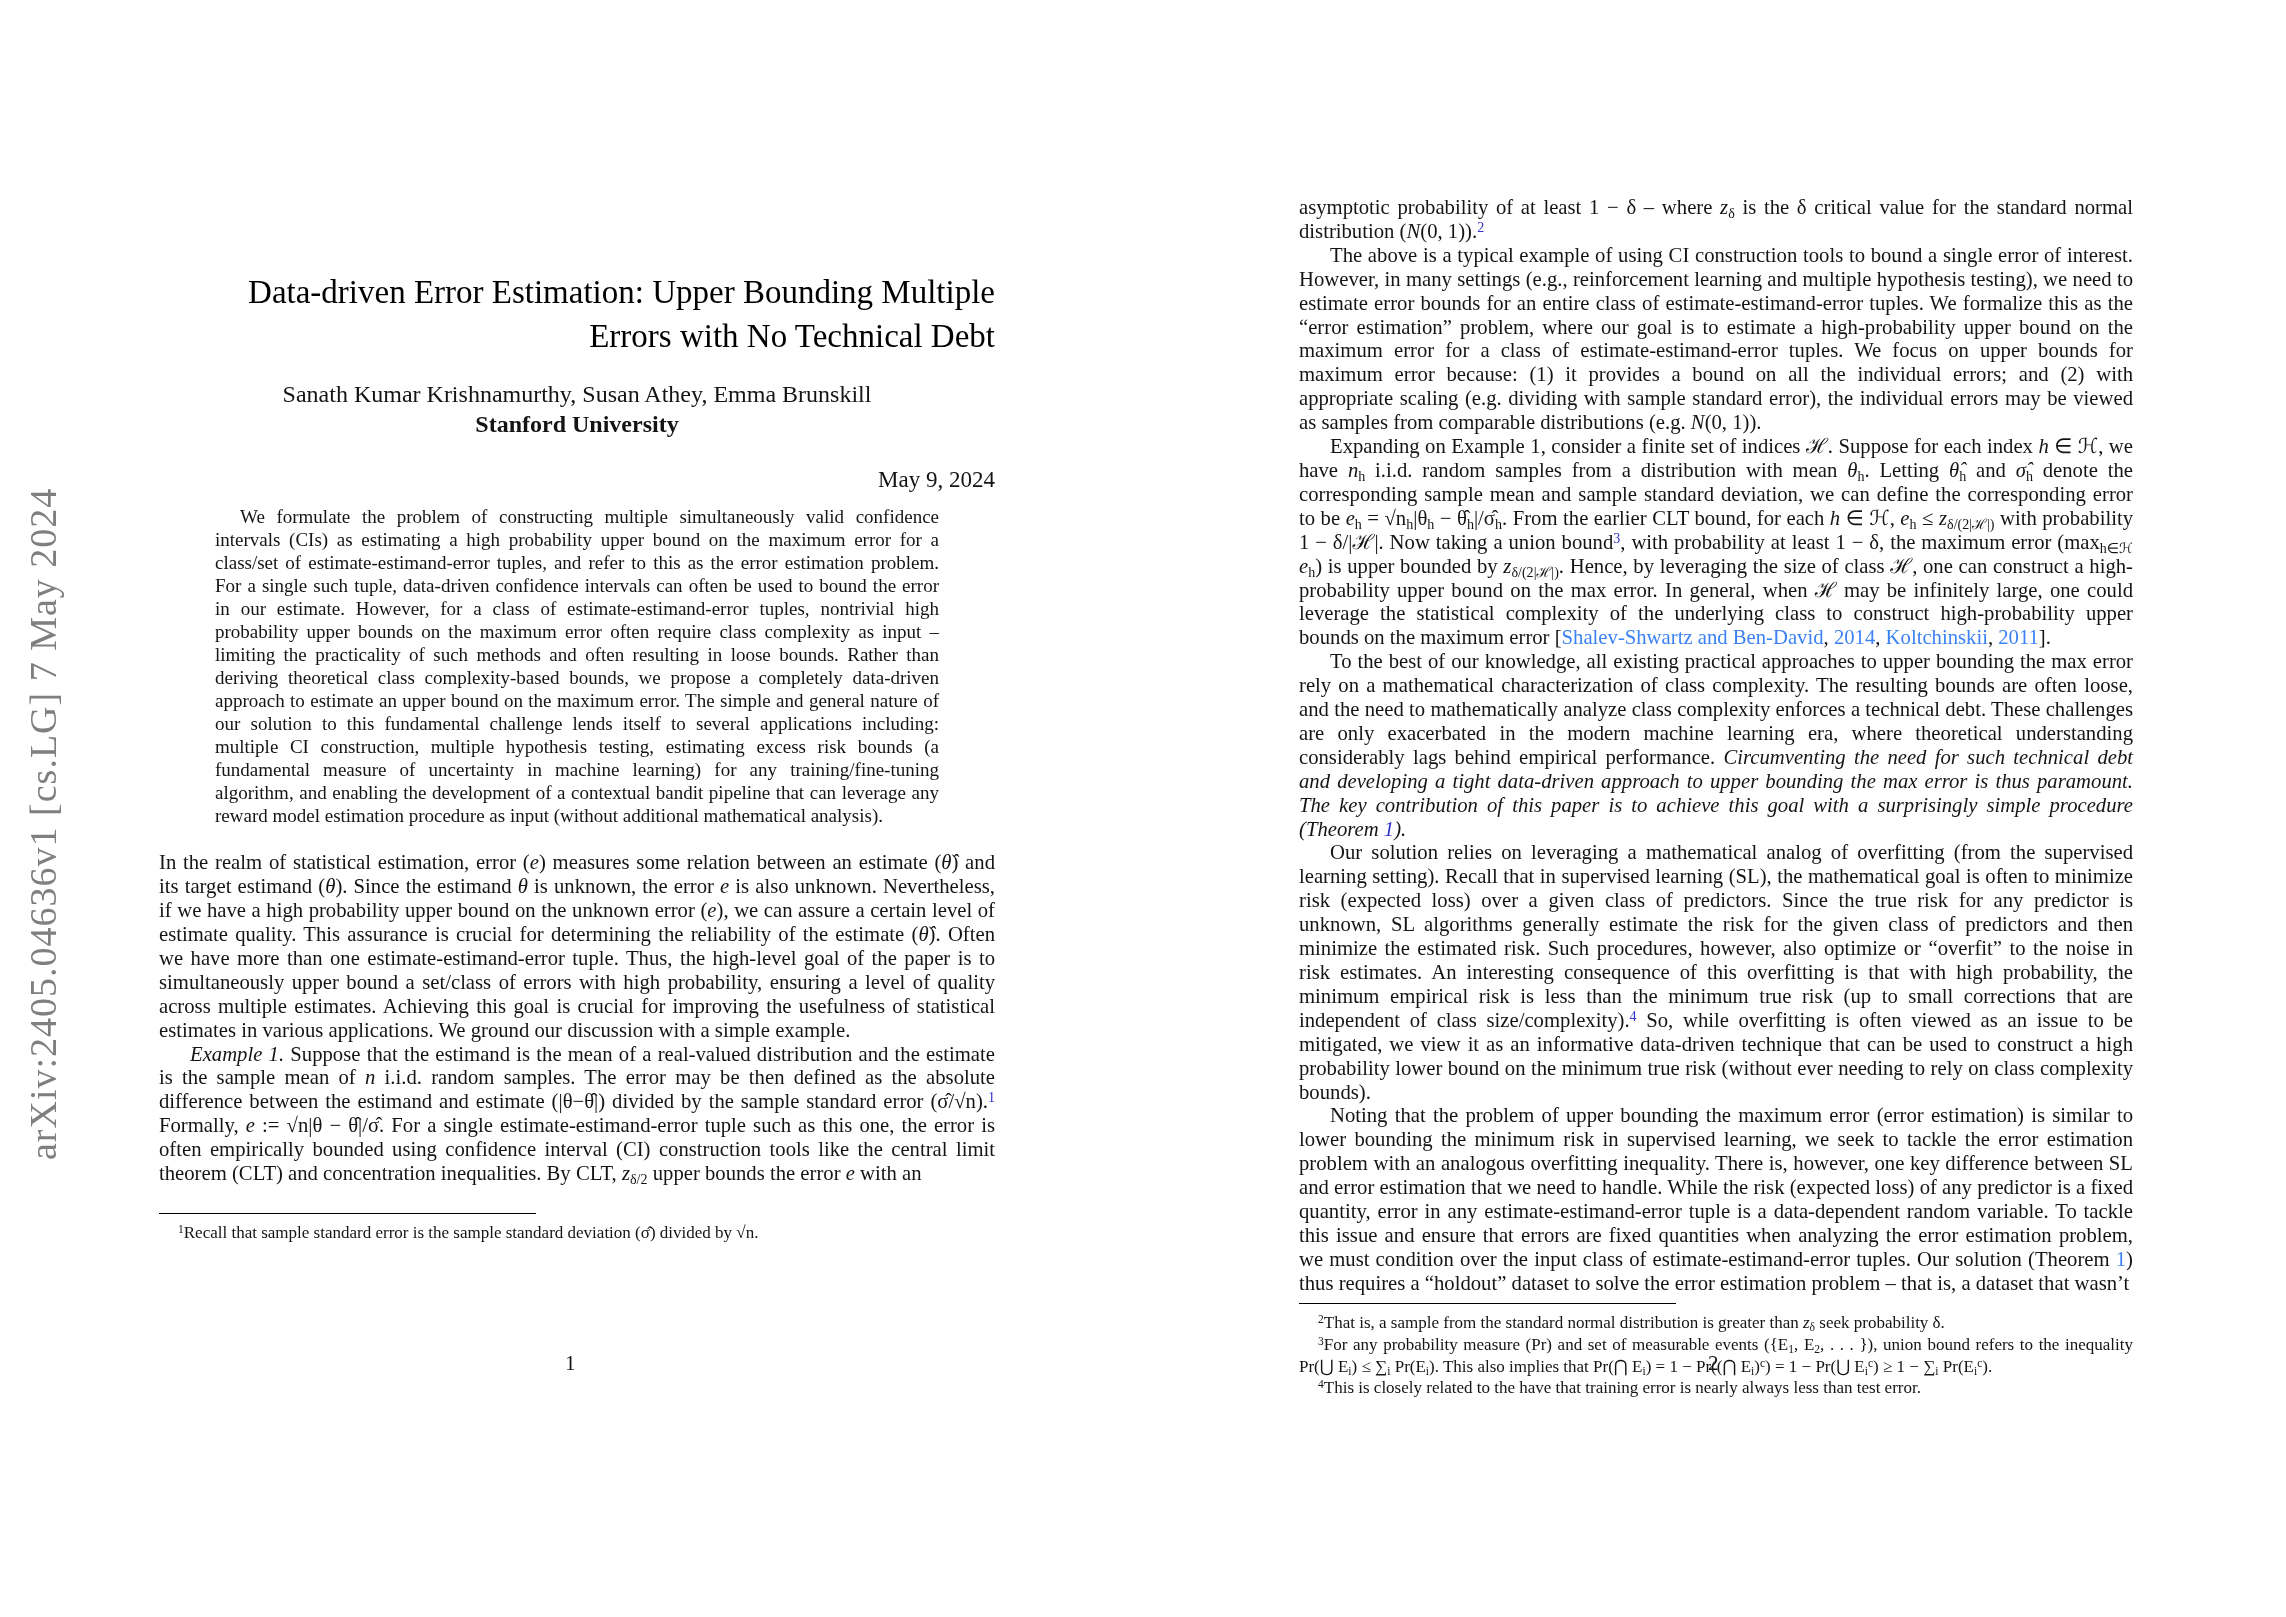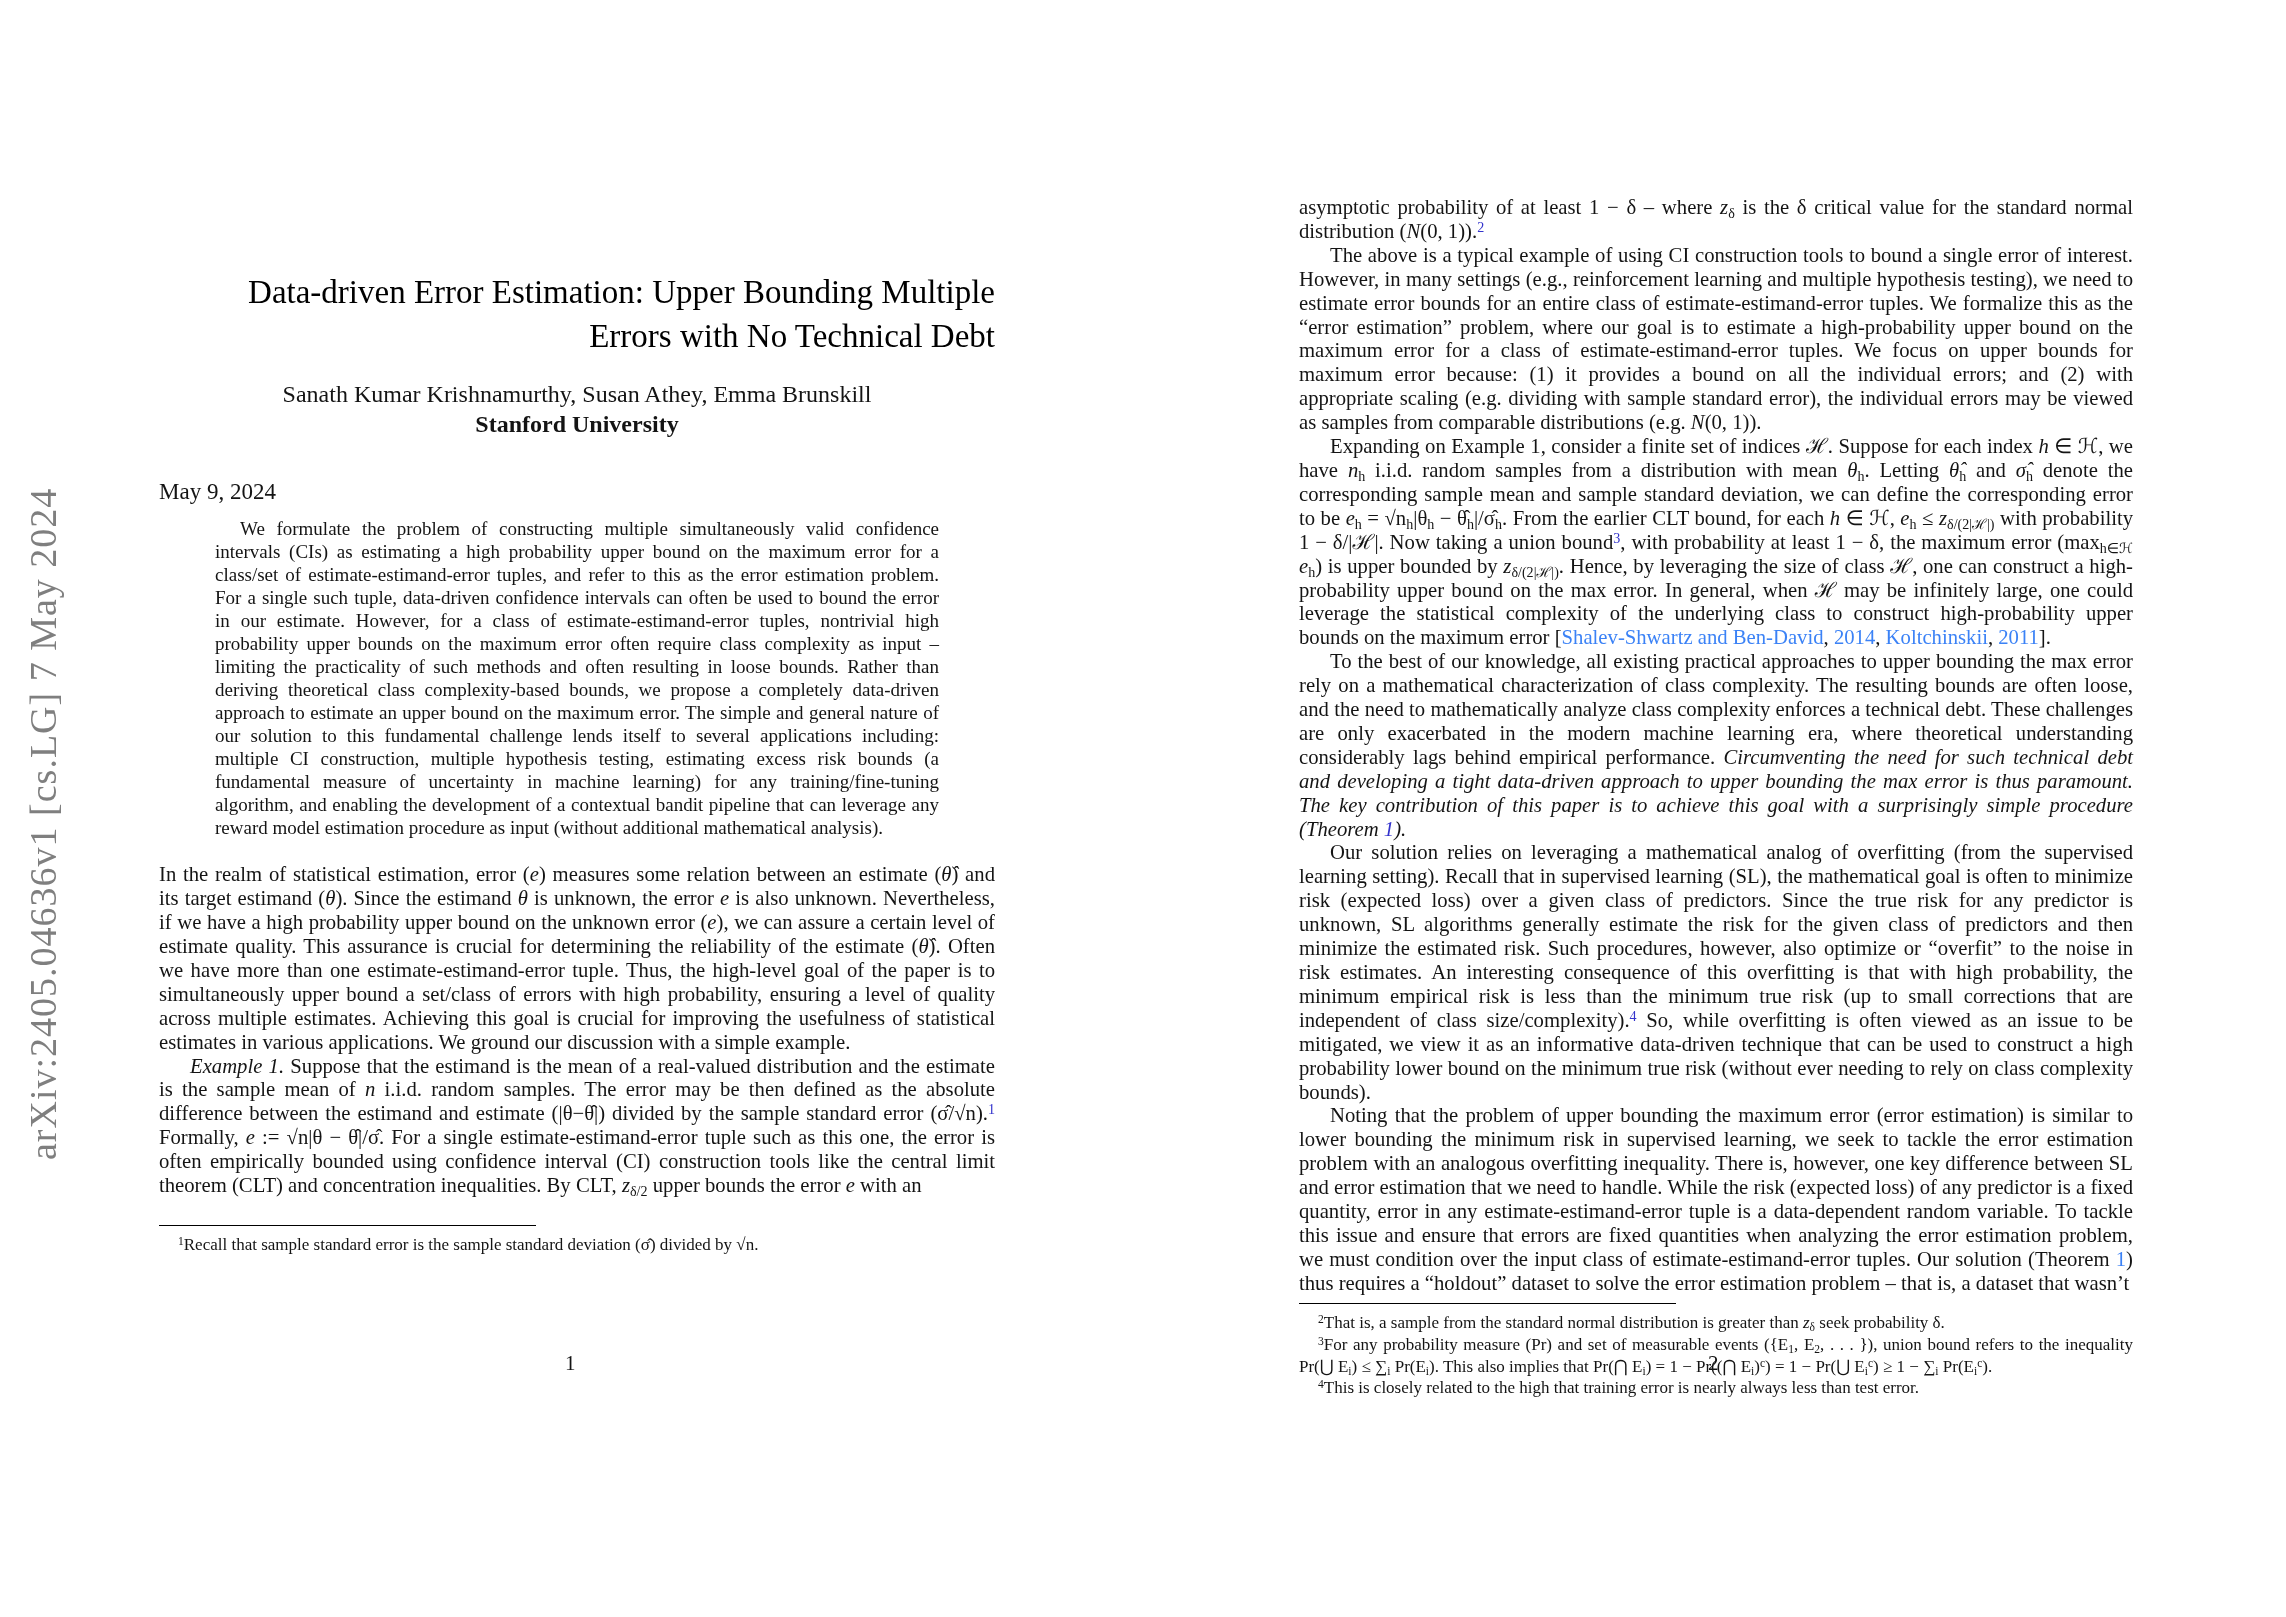--- a/index.html
+++ b/index.html
@@ -21,21 +21,21 @@
     letter-spacing:1px;
     white-space:nowrap;
   }
   .page { position:absolute; }
   .page-left  { left:159px; top:271px; width:836px; }
   .page-right { left:1299px; top:196px; width:834px;font-family:Liberation Serif, serif; }
 
   .title { text-align:right; font-size:33px; line-height:1.32; color:#000000; }
   .authors { margin-top:21px; text-align:center; font-size:24px; line-height:1.25; }
   .affil { text-align:center; font-size:24px; line-height:1.25;font-weight:bold; }
-  .date { margin-top:40px; text-align:left; font-size:23px; }
+  .date { margin-top:28px; text-align:right; font-size:23px; }
 
   .abstract-head { margin-top:44px; text-align:center; font-size:23px; font-weight:bold; }
   .abstract { margin:13.4px auto 0 auto; width:724px; font-size:19px; line-height:1.21; text-align:justify; }
   .abstract p { margin:0; text-indent:25px; }
 
   .section-head { margin-top:38px; font-size:29px; font-weight:bold; }
   .section-head .sec-title { margin-left:33px; }
 
   .body { margin-top:23px; font-size:20.7px; line-height:1.155; text-align:justify; }
   .body p { margin:0; }
@@ -94,19 +94,19 @@
     <p class="ind"><span>Expanding on Example 1, consider a finite set of indices ℋ. Suppose for each index </span><span class="seg-i">h</span><span> ∈ ℋ, we have </span><span class="seg-i">n</span><span class="seg-sub">h</span><span> i.i.d. random samples from a distribution with mean </span><span class="seg-i">θ</span><span class="seg-sub">h</span><span>. Letting </span><span class="seg-i">θ̂</span><span class="seg-sub">h</span><span> and </span><span class="seg-i">σ̂</span><span class="seg-sub">h</span><span> denote the corresponding sample mean and sample standard deviation, we can define the corresponding error to be </span><span class="seg-i">e</span><span class="seg-sub">h</span><span> = √n</span><span class="seg-sub">h</span><span>|θ</span><span class="seg-sub">h</span><span> − θ̂</span><span class="seg-sub">h</span><span>|/σ̂</span><span class="seg-sub">h</span><span>. From the earlier CLT bound, for each </span><span class="seg-i">h</span><span> ∈ ℋ, </span><span class="seg-i">e</span><span class="seg-sub">h</span><span> ≤ </span><span class="seg-i">z</span><span class="seg-sub">δ/(2|ℋ|)</span><span> with probability 1 − δ/|ℋ|. Now taking a union bound</span><span class="seg-supl">3</span><span>, with probability at least 1 − δ, the maximum error (max</span><span class="seg-sub">h∈ℋ</span><span> </span><span class="seg-i">e</span><span class="seg-sub">h</span><span>) is upper bounded by </span><span class="seg-i">z</span><span class="seg-sub">δ/(2|ℋ|)</span><span>. Hence, by leveraging the size of class ℋ, one can construct a high-probability upper bound on the max error. In general, when ℋ may be infinitely large, one could leverage the statistical complexity of the underlying class to construct high-probability upper bounds on the maximum error [</span><span class="seg-l">Shalev-Shwartz and Ben-David</span><span>, </span><span class="seg-l">2014</span><span>, </span><span class="seg-l">Koltchinskii</span><span>, </span><span class="seg-l">2011</span><span>].</span></p>
     <p class="ind"><span>To the best of our knowledge, all existing practical approaches to upper bounding the max error rely on a mathematical characterization of class complexity. The resulting bounds are often loose, and the need to mathematically analyze class complexity enforces a technical debt. These challenges are only exacerbated in the modern machine learning era, where theoretical understanding considerably lags behind empirical performance. </span><span class="seg-i">Circumventing the need for such technical debt and developing a tight data-driven approach to upper bounding the max error is thus paramount. The key contribution of this paper is to achieve this goal with a surprisingly simple procedure (Theorem </span><span class="seg-il">1</span><span class="seg-i">).</span></p>
     <p class="ind"><span>Our solution relies on leveraging a mathematical analog of overfitting (from the supervised learning setting). Recall that in supervised learning (SL), the mathematical goal is often to minimize risk (expected loss) over a given class of predictors. Since the true risk for any predictor is unknown, SL algorithms generally estimate the risk for the given class of predictors and then minimize the estimated risk. Such procedures, however, also optimize or “overfit” to the noise in risk estimates. An interesting consequence of this overfitting is that with high probability, the minimum empirical risk is less than the minimum true risk (up to small corrections that are independent of class size/complexity).</span><span class="seg-supl">4</span><span> So, while overfitting is often viewed as an issue to be mitigated, we view it as an informative data-driven technique that can be used to construct a high probability lower bound on the minimum true risk (without ever needing to rely on class complexity bounds).</span></p>
     <p class="ind"><span>Noting that the problem of upper bounding the maximum error (error estimation) is similar to lower bounding the minimum risk in supervised learning, we seek to tackle the error estimation problem with an analogous overfitting inequality. There is, however, one key difference between SL and error estimation that we need to handle. While the risk (expected loss) of any predictor is a fixed quantity, error in any estimate-estimand-error tuple is a data-dependent random variable. To tackle this issue and ensure that errors are fixed quantities when analyzing the error estimation problem, we must condition over the input class of estimate-estimand-error tuples. Our solution (Theorem </span><span class="seg-l">1</span><span>) thus requires a “holdout” dataset to solve the error estimation problem – that is, a dataset that wasn’t</span></p>
   </div>
 
   <div class="footnote-block" style="margin-top:7.7px;">
     <div class="fn-rule"></div>
     <p class="fn"><span class="seg-sup">2</span><span>That is, a sample from the standard normal distribution is greater than </span><span class="seg-i">z</span><span class="seg-sub">δ</span><span> seek probability δ.</span></p>
     <p class="fn"><span class="seg-sup">3</span><span>For any probability measure (Pr) and set of measurable events ({E</span><span class="seg-sub">1</span><span>, E</span><span class="seg-sub">2</span><span>, . . . }), union bound refers to the inequality Pr(⋃ E</span><span class="seg-sub">i</span><span>) ≤ ∑</span><span class="seg-sub">i</span><span> Pr(E</span><span class="seg-sub">i</span><span>). This also implies that Pr(⋂ E</span><span class="seg-sub">i</span><span>) = 1 − Pr((⋂ E</span><span class="seg-sub">i</span><span>)</span><span class="seg-sup">c</span><span>) = 1 − Pr(⋃ E</span><span class="seg-sub">i</span><span class="seg-sup">c</span><span>) ≥ 1 − ∑</span><span class="seg-sub">i</span><span> Pr(E</span><span class="seg-sub">i</span><span class="seg-sup">c</span><span>).</span></p>
-    <p class="fn"><span class="seg-sup">4</span><span>This is closely related to the high that training error is nearly always less than test error.</span></p>
+    <p class="fn"><span class="seg-sup">4</span><span>This is closely related to the have that training error is nearly always less than test error.</span></p>
   </div>
 </div>
 
 <div class="pagenum pagenum-1">1</div>
 <div class="pagenum pagenum-2">2</div>
 
 
 </body></html>

